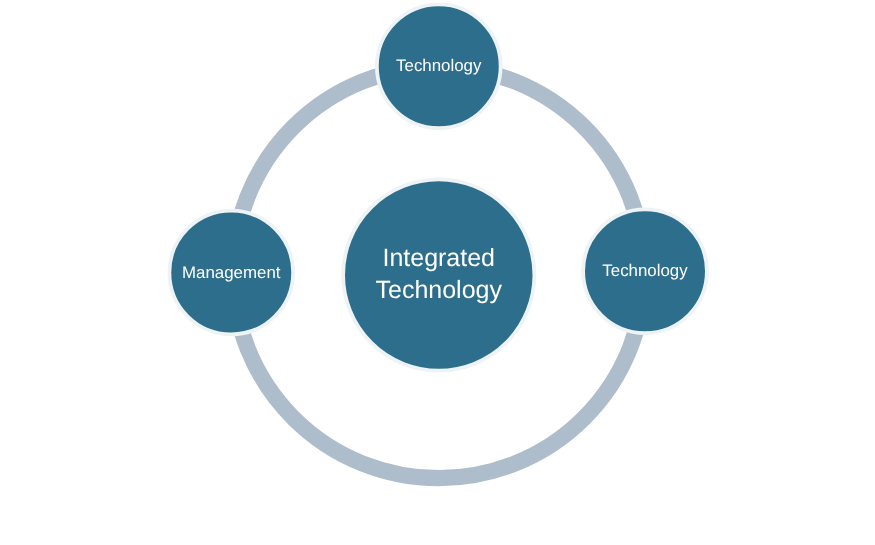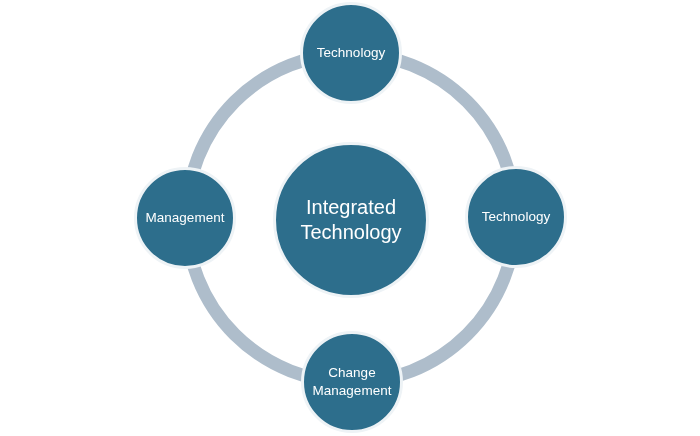--- a/index.html
+++ b/index.html
@@ -80,21 +80,18 @@
   </div>
 
   <div class="node sat pos-top">
     <span class="label">Technology</span>
   </div>
 
   <div class="node sat pos-right">
     <span class="label">Technology</span>
   </div>
 
-  <div class="node sat pos-bottom">
-    <span class="label">Change Management</span>
-  </div>
 
   <div class="node sat pos-left">
     <span class="label">Management</span>
   </div>
 
 </div>
 
 </body></html>

